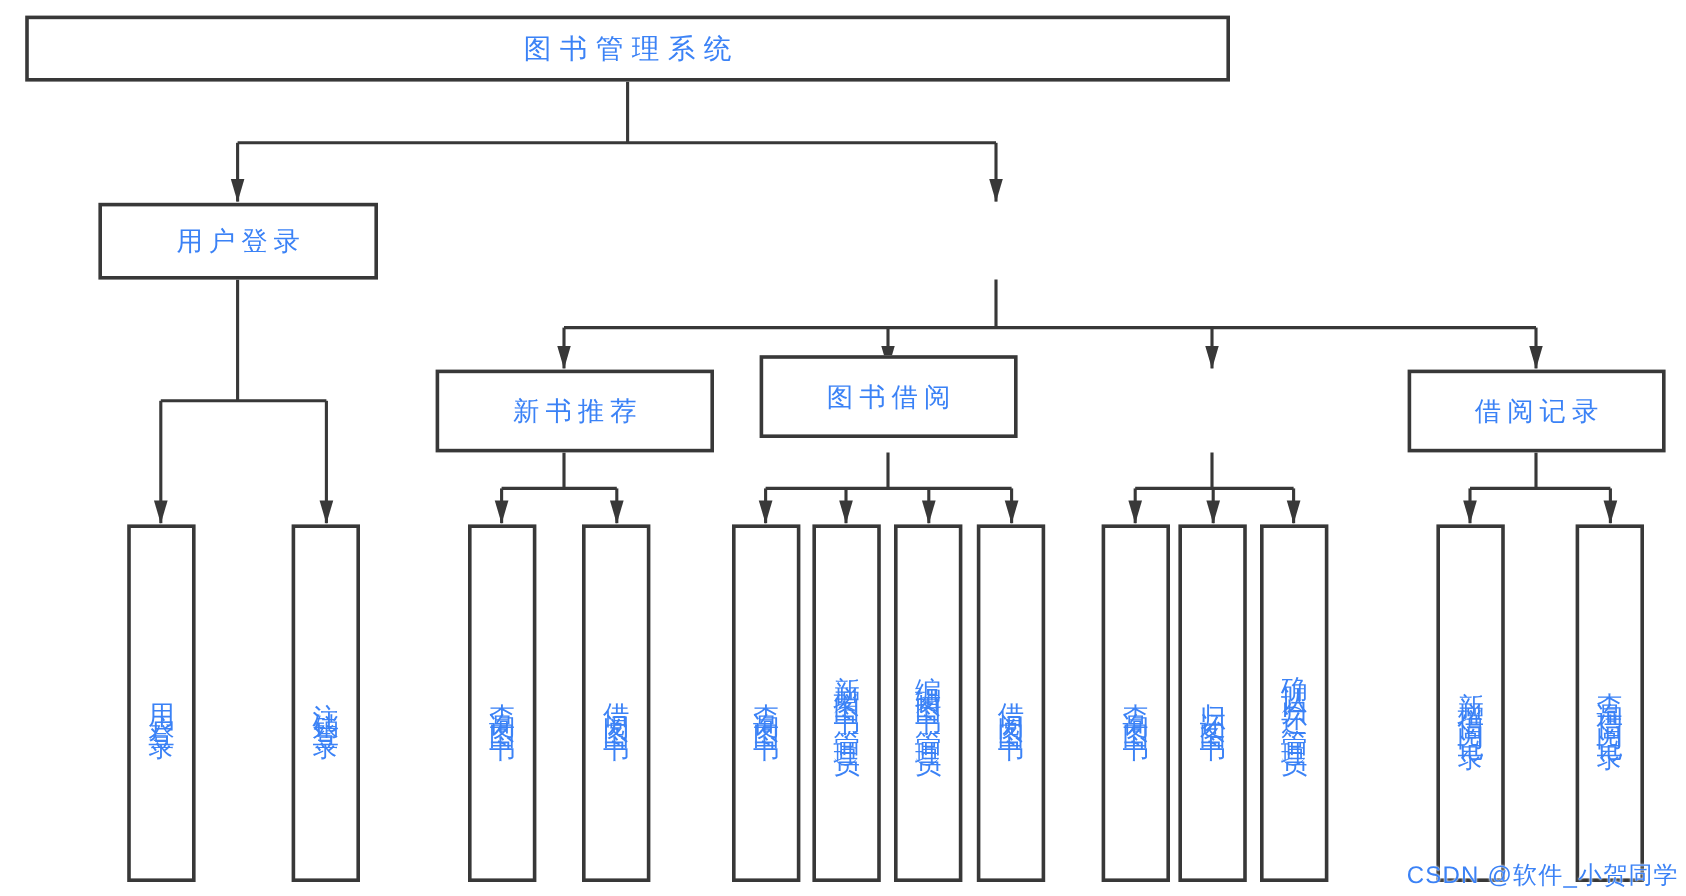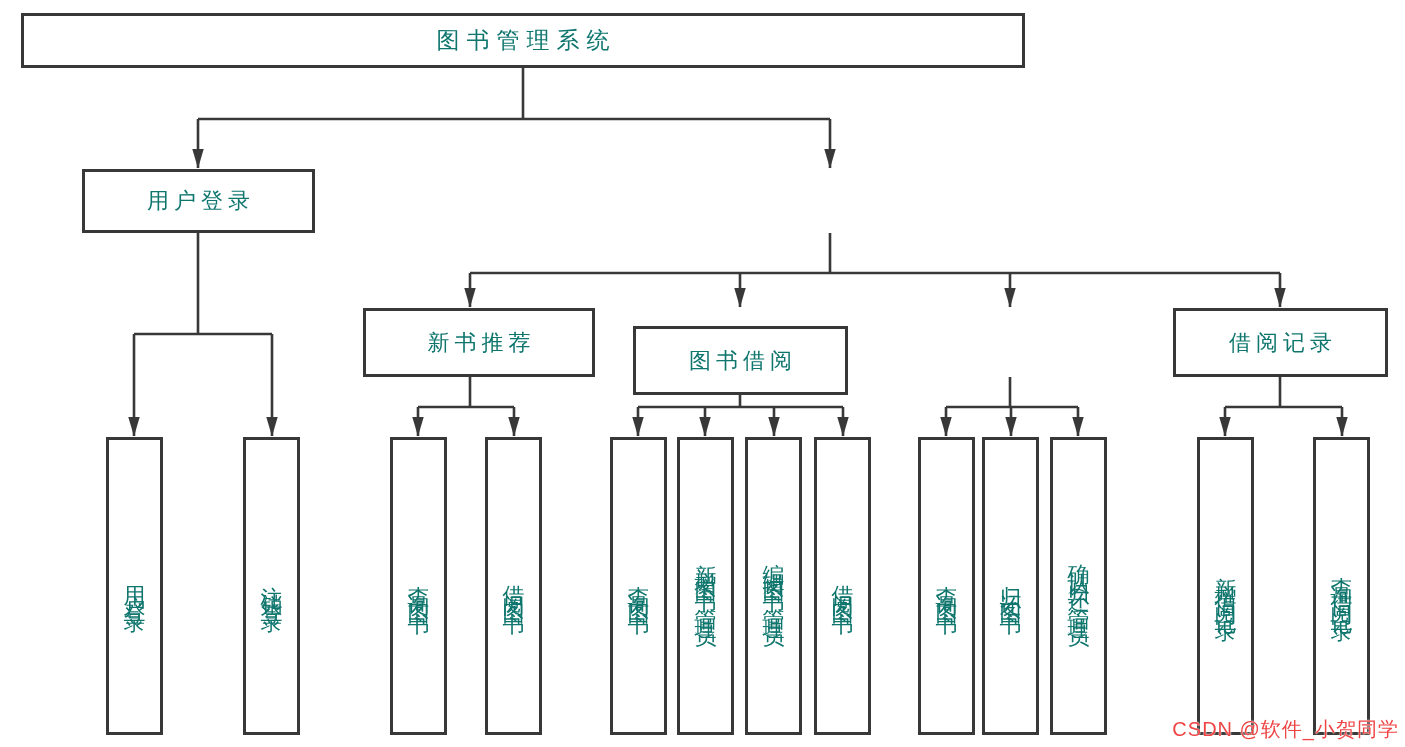--- a/index.html
+++ b/index.html
@@ -10,40 +10,40 @@
     font-family:"Liberation Sans","DejaVu Sans",sans-serif;
     overflow:hidden;
   }
   #wires{position:absolute;left:0;top:0;width:1405px;height:747px;}
   .box{
     position:absolute;
     box-sizing:border-box;
     border:3px solid #383838;
     background:#ffffff;
     display:flex;align-items:center;justify-content:center;
-    color:#0f766e;
+    color:#3b82f6;
     font-size:22px;
     letter-spacing:5px;
     text-indent:5px;
     white-space:nowrap;
   }
   .root{font-size:23px;letter-spacing:7px;text-indent:7px;}
   .vbox{
     writing-mode:vertical-lr;
     text-orientation:mixed;
     letter-spacing:9px;
     text-indent:0;
     line-height:1;
     padding:6px 0;
   }
   #watermark{
     position:absolute;
     right:6px;bottom:4px;
     font-size:20px;
-    color:#ef4444;
+    color:#3b82f6;
     letter-spacing:1px;
     text-shadow:0 0 2px #ffffff,0 0 1px #ffffff;
     white-space:nowrap;
   }
 </style>
 </head>
 <body>
 
 <div id="canvas">
 
@@ -88,21 +88,21 @@
       <line x1="1225" y1="407" x2="1225" y2="436" marker-end="url(#arw)"></line>
       <line x1="1342" y1="407" x2="1342" y2="436" marker-end="url(#arw)"></line>
     </g>
   </svg>
 
   <div class="box root" style="left:21px;top:13px;width:1004px;height:55px;">图书管理系统</div>
 
   <div class="box" style="left:82px;top:169px;width:233px;height:64px;">用户登录</div>
 
   <div class="box" style="left:363px;top:308px;width:232px;height:69px;">新书推荐</div>
-  <div class="box" style="left:633px;top:326px;width:215px;height:69px;">图书借阅</div>
+  <div class="box" style="left:633px;top:296px;width:215px;height:69px;">图书借阅</div>
   <div class="box" style="left:1173px;top:308px;width:215px;height:69px;">借阅记录</div>
 
   <div class="box vbox" style="left:106px;top:437px;width:57px;height:298px;">用户登录</div>
   <div class="box vbox" style="left:243px;top:437px;width:57px;height:298px;">注销登录</div>
 
   <div class="box vbox" style="left:390px;top:437px;width:57px;height:298px;">查询图书</div>
   <div class="box vbox" style="left:485px;top:437px;width:57px;height:298px;">借阅图书</div>
 
   <div class="box vbox" style="left:610px;top:437px;width:57px;height:298px;">查询图书</div>
   <div class="box vbox" style="left:677px;top:437px;width:57px;height:298px;">新增图书（管理员）</div>

